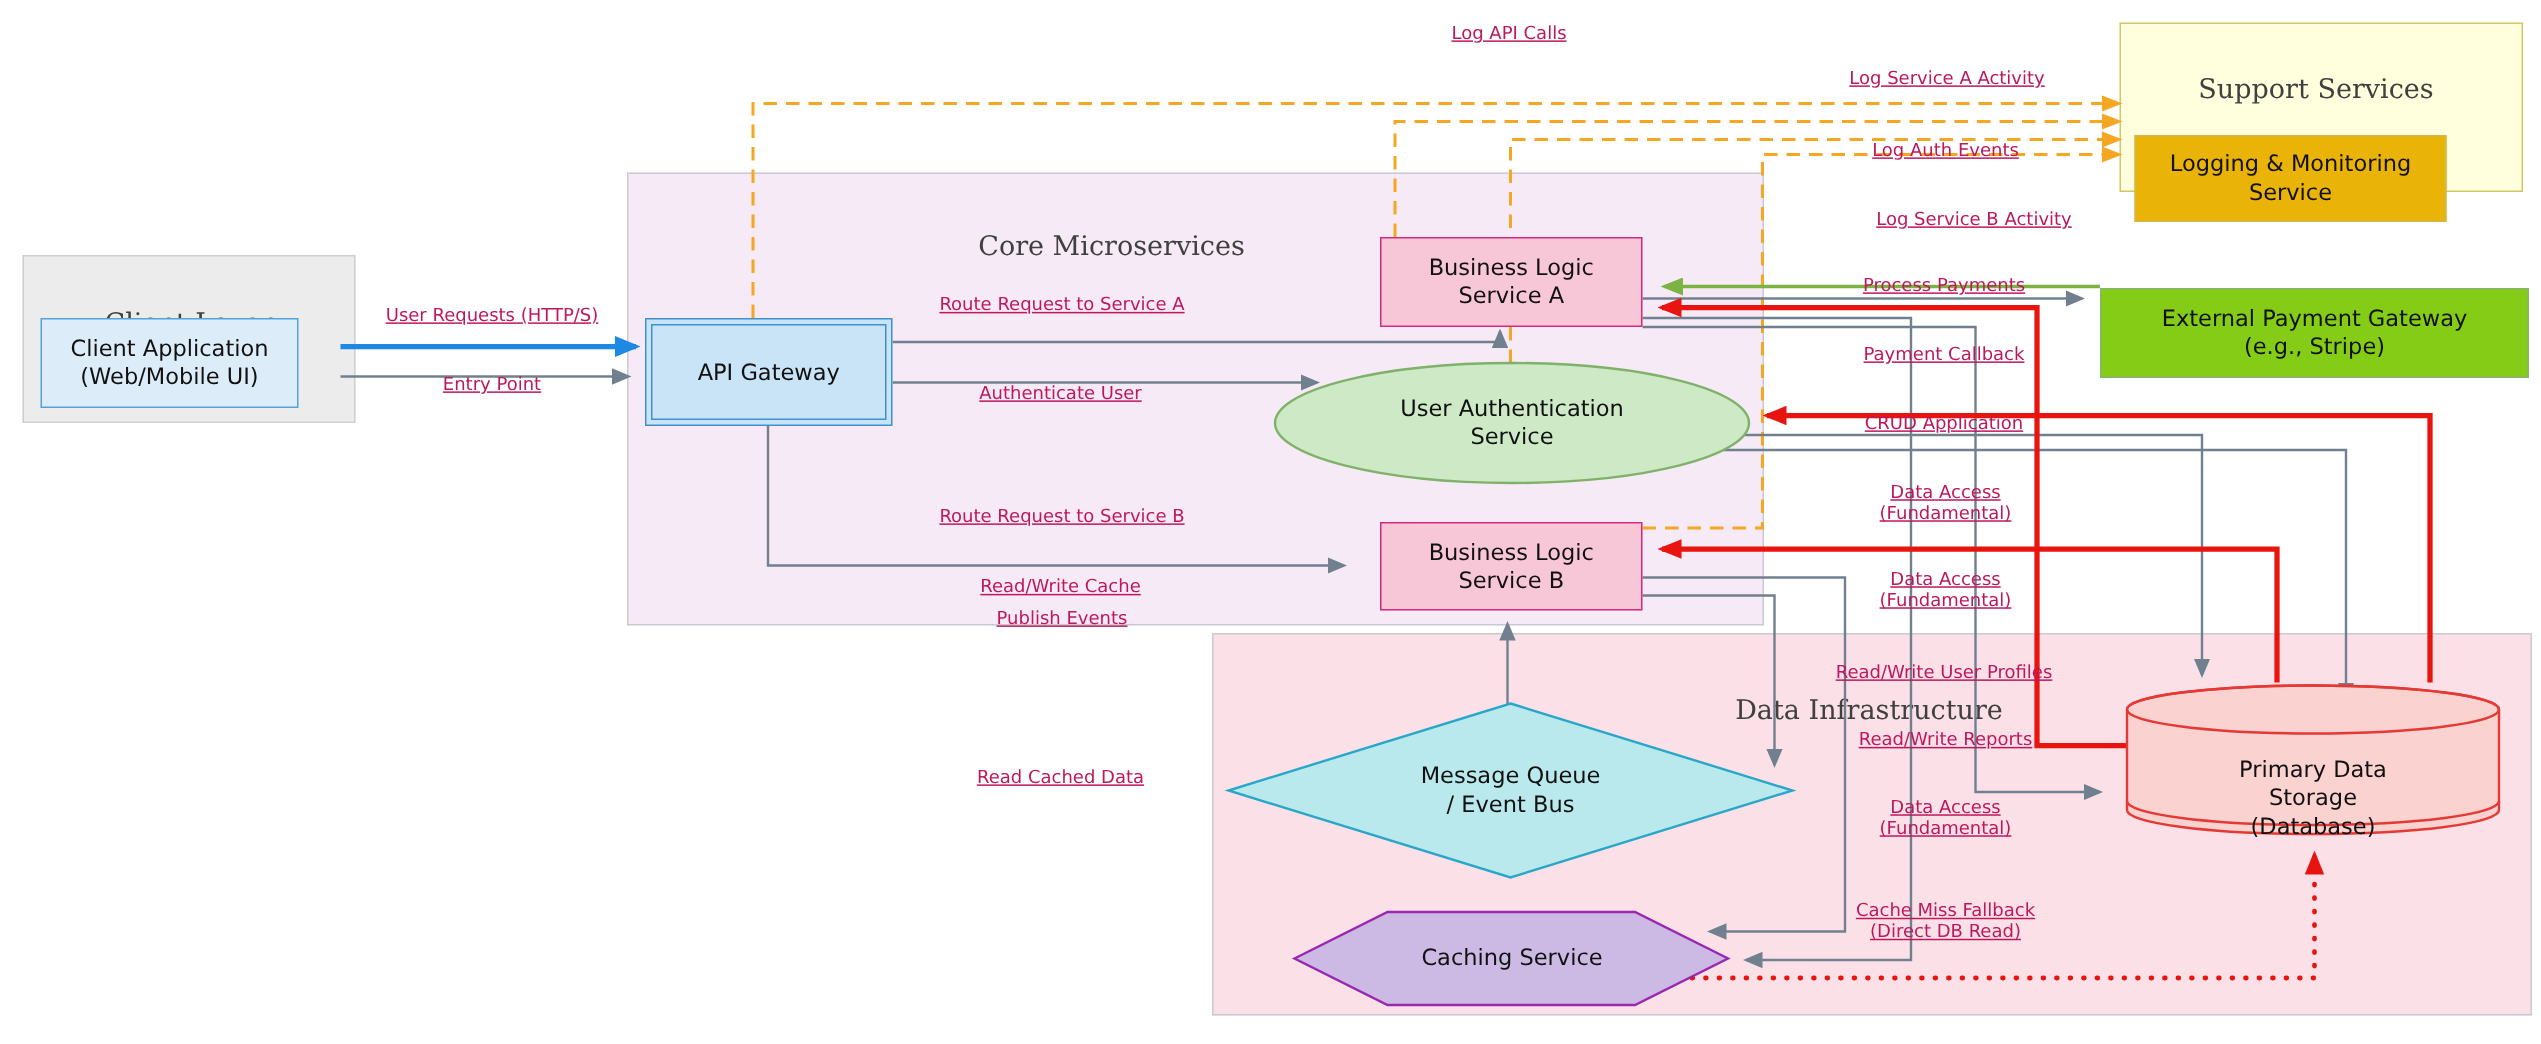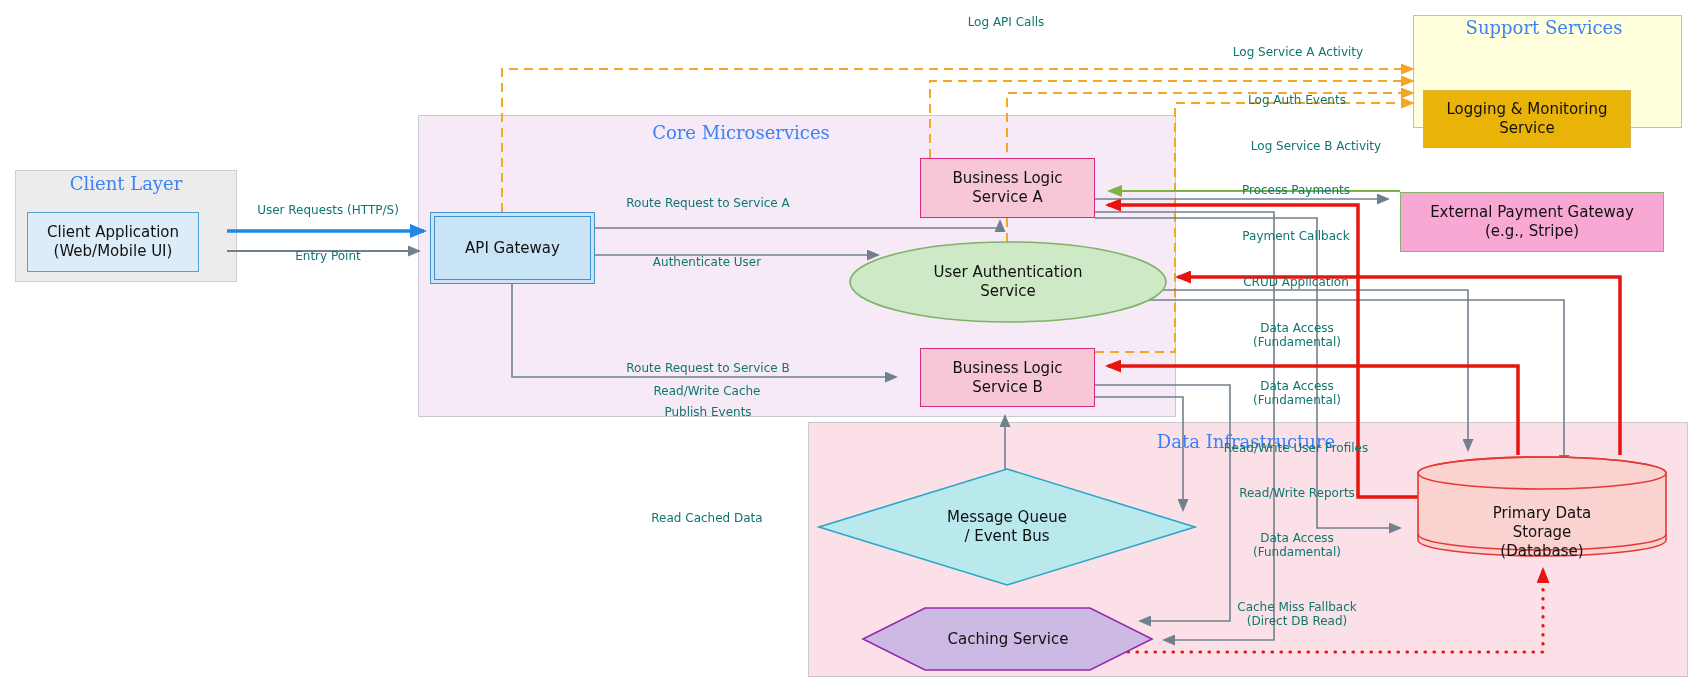--- a/index.html
+++ b/index.html
@@ -1,27 +1,27 @@
 <!DOCTYPE html>
 <html><head>
 <meta charset="utf-8">
 <style>
   html,body{margin:0;padding:0;background:#fff;}
   #diagram{position:relative;width:1694px;height:696px;background:#ffffff;overflow:hidden;
            font-family:"DejaVu Sans", sans-serif;color:#111;}
   .cluster{position:absolute;border:1px solid #c9c9d2;box-sizing:border-box;}
   .cluster-title{position:absolute;transform:translateX(-50%);font-family:"DejaVu Serif", serif;
-           font-size:18px;color:#3b82f6;white-space:nowrap;}
+           font-size:18px;color:#404040;white-space:nowrap;margin-top:32px;}
   #edges{position:absolute;left:0;top:0;}
   .node{position:absolute;box-sizing:border-box;display:flex;align-items:center;justify-content:center;
            text-align:center;font-size:15px;line-height:1.25;white-space:pre-line;z-index:3;}
   .shape-label{position:absolute;transform:translate(-50%,-50%);text-align:center;font-size:15px;
            line-height:1.25;white-space:pre-line;z-index:4;}
   .elabel{position:absolute;transform:translate(-50%,-50%);text-align:center;font-size:12px;
-           line-height:1.18;white-space:pre-line;z-index:5;color:#0f766e;}
+           line-height:1.18;white-space:pre-line;z-index:5;color:#be185d;text-decoration:underline;}
   .gateway-inner{position:absolute;inset:3px;border:1.5px solid #4191cf;display:flex;
            align-items:center;justify-content:center;}
 </style>
 </head>
 <body>
 
 <div id="diagram">
 
   <div class="cluster" style="left:15px;top:170px;width:222px;height:112px;background:#ececec;border-color:#cfcfcf;"></div>
   <div class="cluster" style="left:418px;top:115px;width:758px;height:302px;background:#f7eaf7;"></div>
@@ -99,36 +99,36 @@
 
   <div class="node" style="left:920px;top:158px;width:175px;height:60px;background:#f8c7d7;border:1.5px solid #d62a7e;">Business Logic
 Service A</div>
 
   <div class="node" style="left:920px;top:348px;width:175px;height:59px;background:#f8c7d7;border:1.5px solid #d62a7e;">Business Logic
 Service B</div>
 
   <div class="node" style="left:1423px;top:57px;width:208px;height:58px;background:#eab308;border:1.5px solid #d2b64b;margin-top:33px;">Logging &amp; Monitoring
 Service</div>
 
-  <div class="node" style="left:1400px;top:192px;width:264px;height:60px;background:#f9a8d4;border:1.5px solid #85b56c;">External Payment Gateway
+  <div class="node" style="left:1400px;top:192px;width:286px;height:60px;background:#84cc16;border:1.5px solid #85b56c;">External Payment Gateway
 (e.g., Stripe)</div>
 
   <div class="shape-label" style="left:1008px;top:282px;">User Authentication
 Service</div>
   <div class="shape-label" style="left:1007px;top:527px;">Message Queue
 / Event Bus</div>
   <div class="shape-label" style="left:1008px;top:639px;">Caching Service</div>
   <div class="shape-label" style="left:1542px;top:505px;margin-top:27px;">Primary Data Storage
 (Database)</div>
 
   <div class="elabel" style="left:328px;top:210px;">User Requests (HTTP/S)</div>
   <div class="elabel" style="left:328px;top:256px;">Entry Point</div>
   <div class="elabel" style="left:708px;top:203px;">Route Request to Service A</div>
   <div class="elabel" style="left:707px;top:262px;">Authenticate User</div>
-  <div class="elabel" style="left:708px;top:344px;margin-top:24px;">Route Request to Service B</div>
+  <div class="elabel" style="left:708px;top:344px;">Route Request to Service B</div>
   <div class="elabel" style="left:707px;top:391px;">Read/Write Cache</div>
   <div class="elabel" style="left:708px;top:412px;">Publish Events</div>
   <div class="elabel" style="left:707px;top:518px;">Read Cached Data</div>
   <div class="elabel" style="left:1006px;top:22px;">Log API Calls</div>
   <div class="elabel" style="left:1298px;top:52px;">Log Service A Activity</div>
   <div class="elabel" style="left:1297px;top:100px;">Log Auth Events</div>
   <div class="elabel" style="left:1297px;top:146px;padding-left:38px;">Log Service B Activity</div>
   <div class="elabel" style="left:1296px;top:190px;">Process Payments</div>
   <div class="elabel" style="left:1296px;top:236px;">Payment Callback</div>
   <div class="elabel" style="left:1296px;top:282px;">CRUD Application</div>

